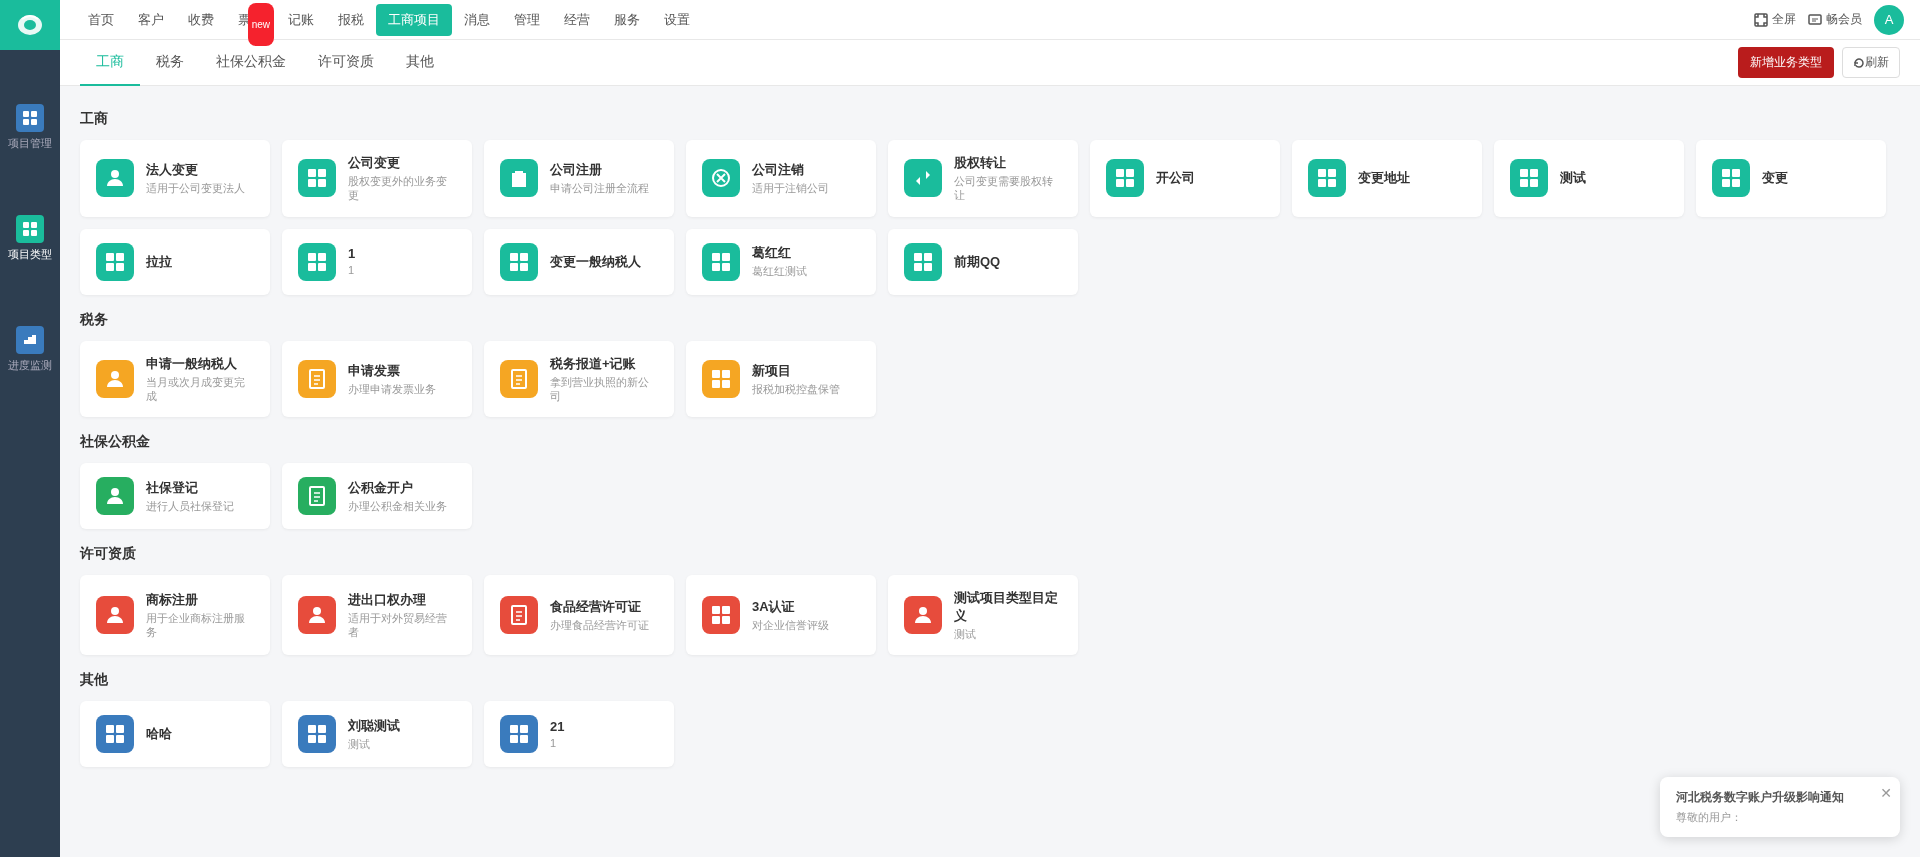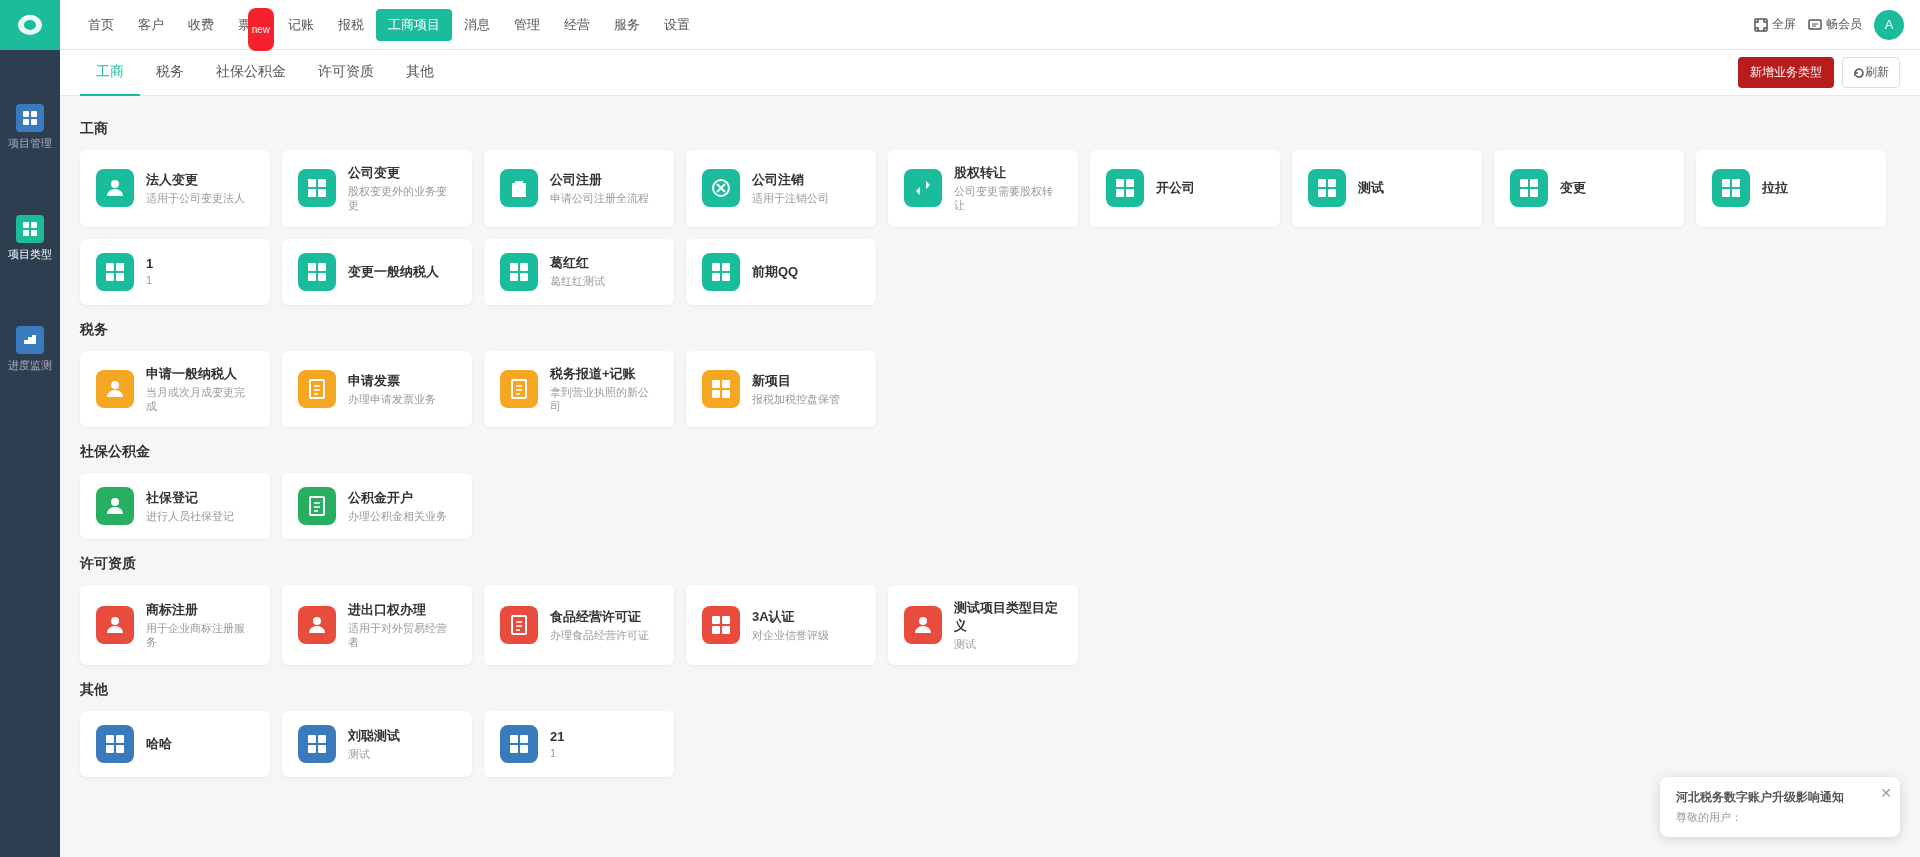--- a/index.html
+++ b/index.html
@@ -12,21 +12,21 @@
     .sidebar-item-wrap { display: flex; flex-direction: column; align-items: center; padding: 10px 0; cursor: pointer; width: 100%; margin-top: 44px; }
     .sidebar-item-wrap .icon-box { width: 28px; height: 28px; background: #3a7bbd; border-radius: 4px; display: flex; align-items: center; justify-content: center; margin-bottom: 4px; }
     .sidebar-item-wrap .icon-box.active { background: #1abc9c; }
     .sidebar-item-wrap span { color: #aab; font-size: 11px; }
     .sidebar-item-wrap span.active { color: #fff; }
 
     
     .main { flex: 1; display: flex; flex-direction: column; overflow: hidden; }
 
     
-    .topnav { background: #fff; height: 50px; display: flex; align-items: center; padding: 0 16px; border-bottom: 1px solid #e8e8e8; flex-shrink: 0; }
+    .topnav { background: #fff; height: 40px; display: flex; align-items: center; padding: 0 16px; border-bottom: 1px solid #e8e8e8; flex-shrink: 0; }
     .topnav-item { padding: 0 12px; height: 50px; display: flex; align-items: center; cursor: pointer; font-size: 13px; color: #555; white-space: nowrap; position: relative; }
     .topnav-item.active { background: #1abc9c; color: #fff; border-radius: 4px; height: 32px; }
     .topnav-badge { background: #f5222d; color: #fff; font-size: 10px; padding: 16px 4px; border-radius: 8px; position: absolute; top: 8px; right: 2px; }
     .topnav-right { margin-left: auto; display: flex; align-items: center; gap: 12px; }
     .topnav-right-btn { display: flex; align-items: center; gap: 4px; font-size: 12px; color: #555; cursor: pointer; }
     .avatar { width: 30px; height: 30px; border-radius: 50%; background: #1abc9c; display: flex; align-items: center; justify-content: center; color: #fff; font-size: 13px; }
 
     
     .content { flex: 1; display: flex; flex-direction: column; overflow: hidden; }
 
@@ -280,20 +280,33 @@
           <div class="card">
             <div class="card-icon icon-teal">
               <svg width="22" height="22" viewBox="0 0 22 22" fill="white">
                 <rect x="2" y="2" width="8" height="8" rx="1"></rect>
                 <rect x="12" y="2" width="8" height="8" rx="1"></rect>
                 <rect x="2" y="12" width="8" height="8" rx="1"></rect>
                 <rect x="12" y="12" width="8" height="8" rx="1"></rect>
               </svg>
             </div>
             <div class="card-text">
+              <div class="card-title">变更地址</div>
+            </div>
+          </div>
+          <div class="card">
+            <div class="card-icon icon-teal">
+              <svg width="22" height="22" viewBox="0 0 22 22" fill="white">
+                <rect x="2" y="2" width="8" height="8" rx="1"></rect>
+                <rect x="12" y="2" width="8" height="8" rx="1"></rect>
+                <rect x="2" y="12" width="8" height="8" rx="1"></rect>
+                <rect x="12" y="12" width="8" height="8" rx="1"></rect>
+              </svg>
+            </div>
+            <div class="card-text">
               <div class="card-title">测试</div>
             </div>
           </div>
           <div class="card">
             <div class="card-icon icon-teal">
               <svg width="22" height="22" viewBox="0 0 22 22" fill="white">
                 <rect x="2" y="2" width="8" height="8" rx="1"></rect>
                 <rect x="12" y="2" width="8" height="8" rx="1"></rect>
                 <rect x="2" y="12" width="8" height="8" rx="1"></rect>
                 <rect x="12" y="12" width="8" height="8" rx="1"></rect>

